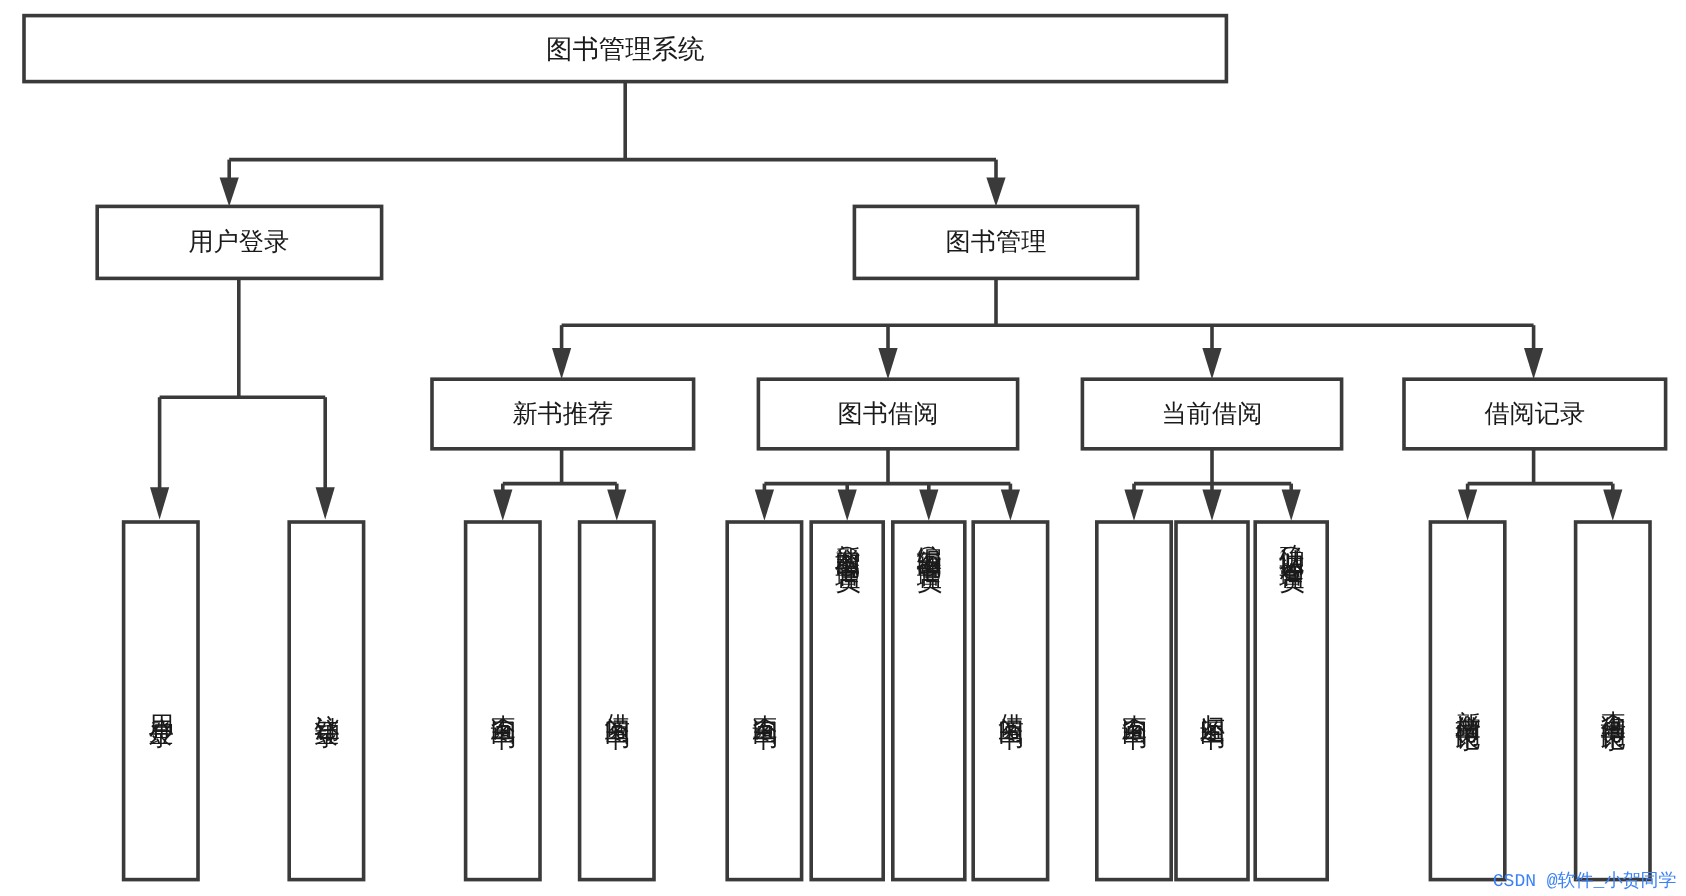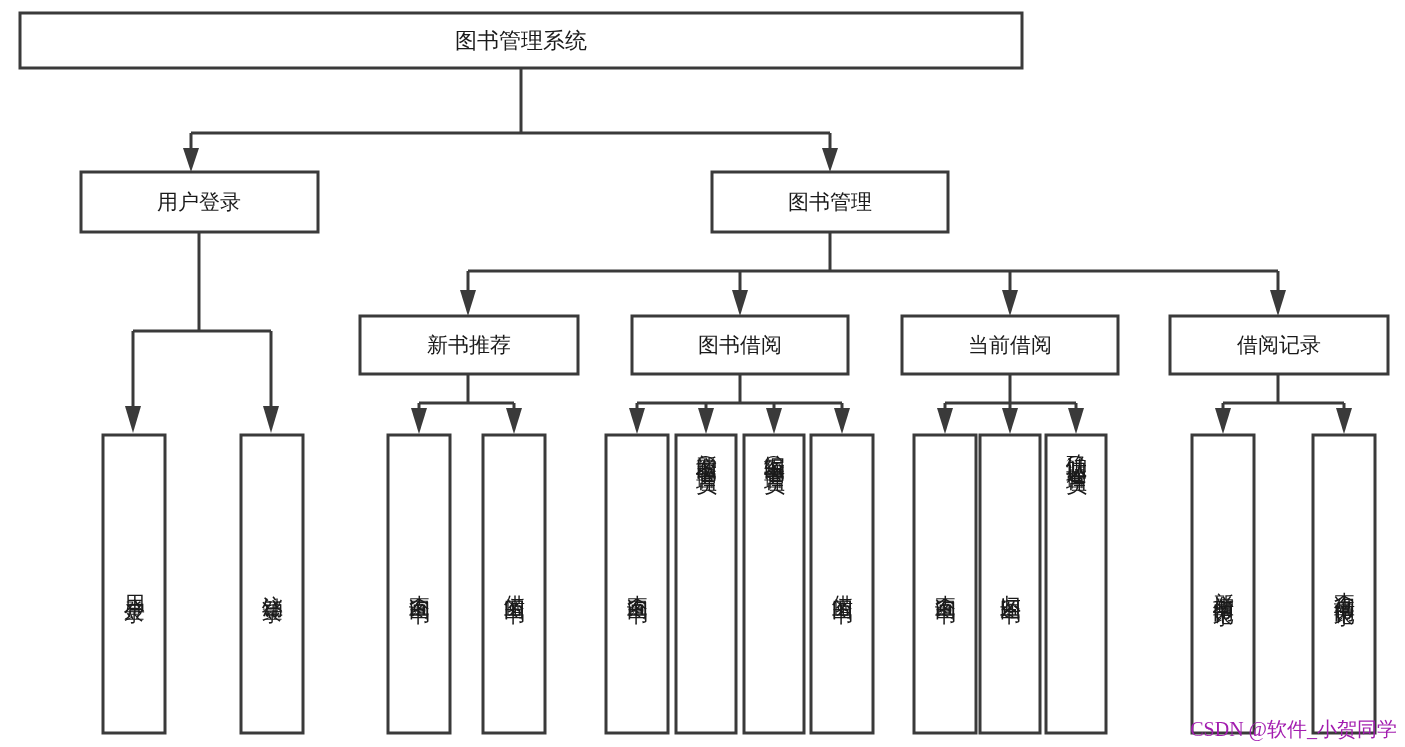--- a/index.html
+++ b/index.html
@@ -71,23 +71,23 @@
     color: #1a1a1a;
     letter-spacing: 3px;
     line-height: 1;
     white-space: nowrap;
     text-align: center;
   }
   .watermark {
     position: absolute;
     right: 8px;
     bottom: 4px;
-    font-family: Liberation Serif, serif;
-    font-size: 20px;
-    color: #a21caf;
+    font-family: Liberation Mono, monospace;
+    font-size: 15px;
+    color: #3b82f6;
     white-space: nowrap;
     user-select: none;
   }
 </style>
 </head>
 <body>
 
 <div id="diagram-root">
 
   <svg class="flow" viewBox="0 0 1405 747" xmlns="http://www.w3.org/2000/svg">

